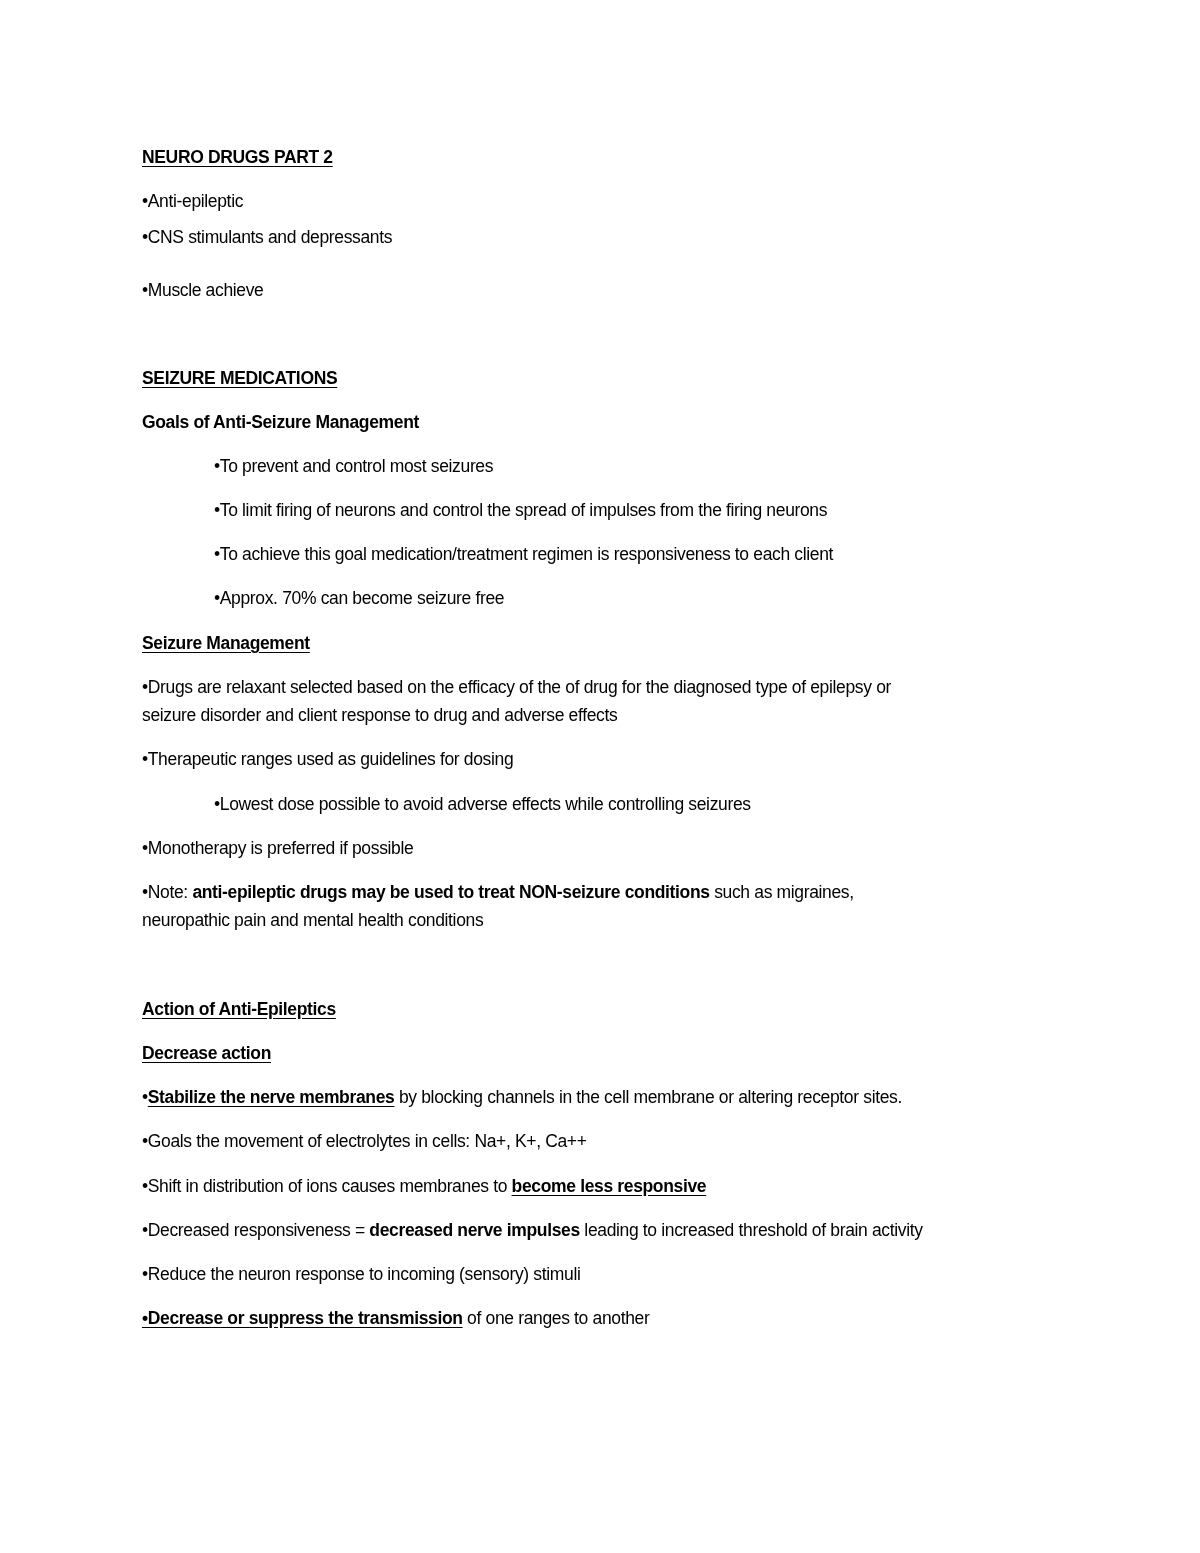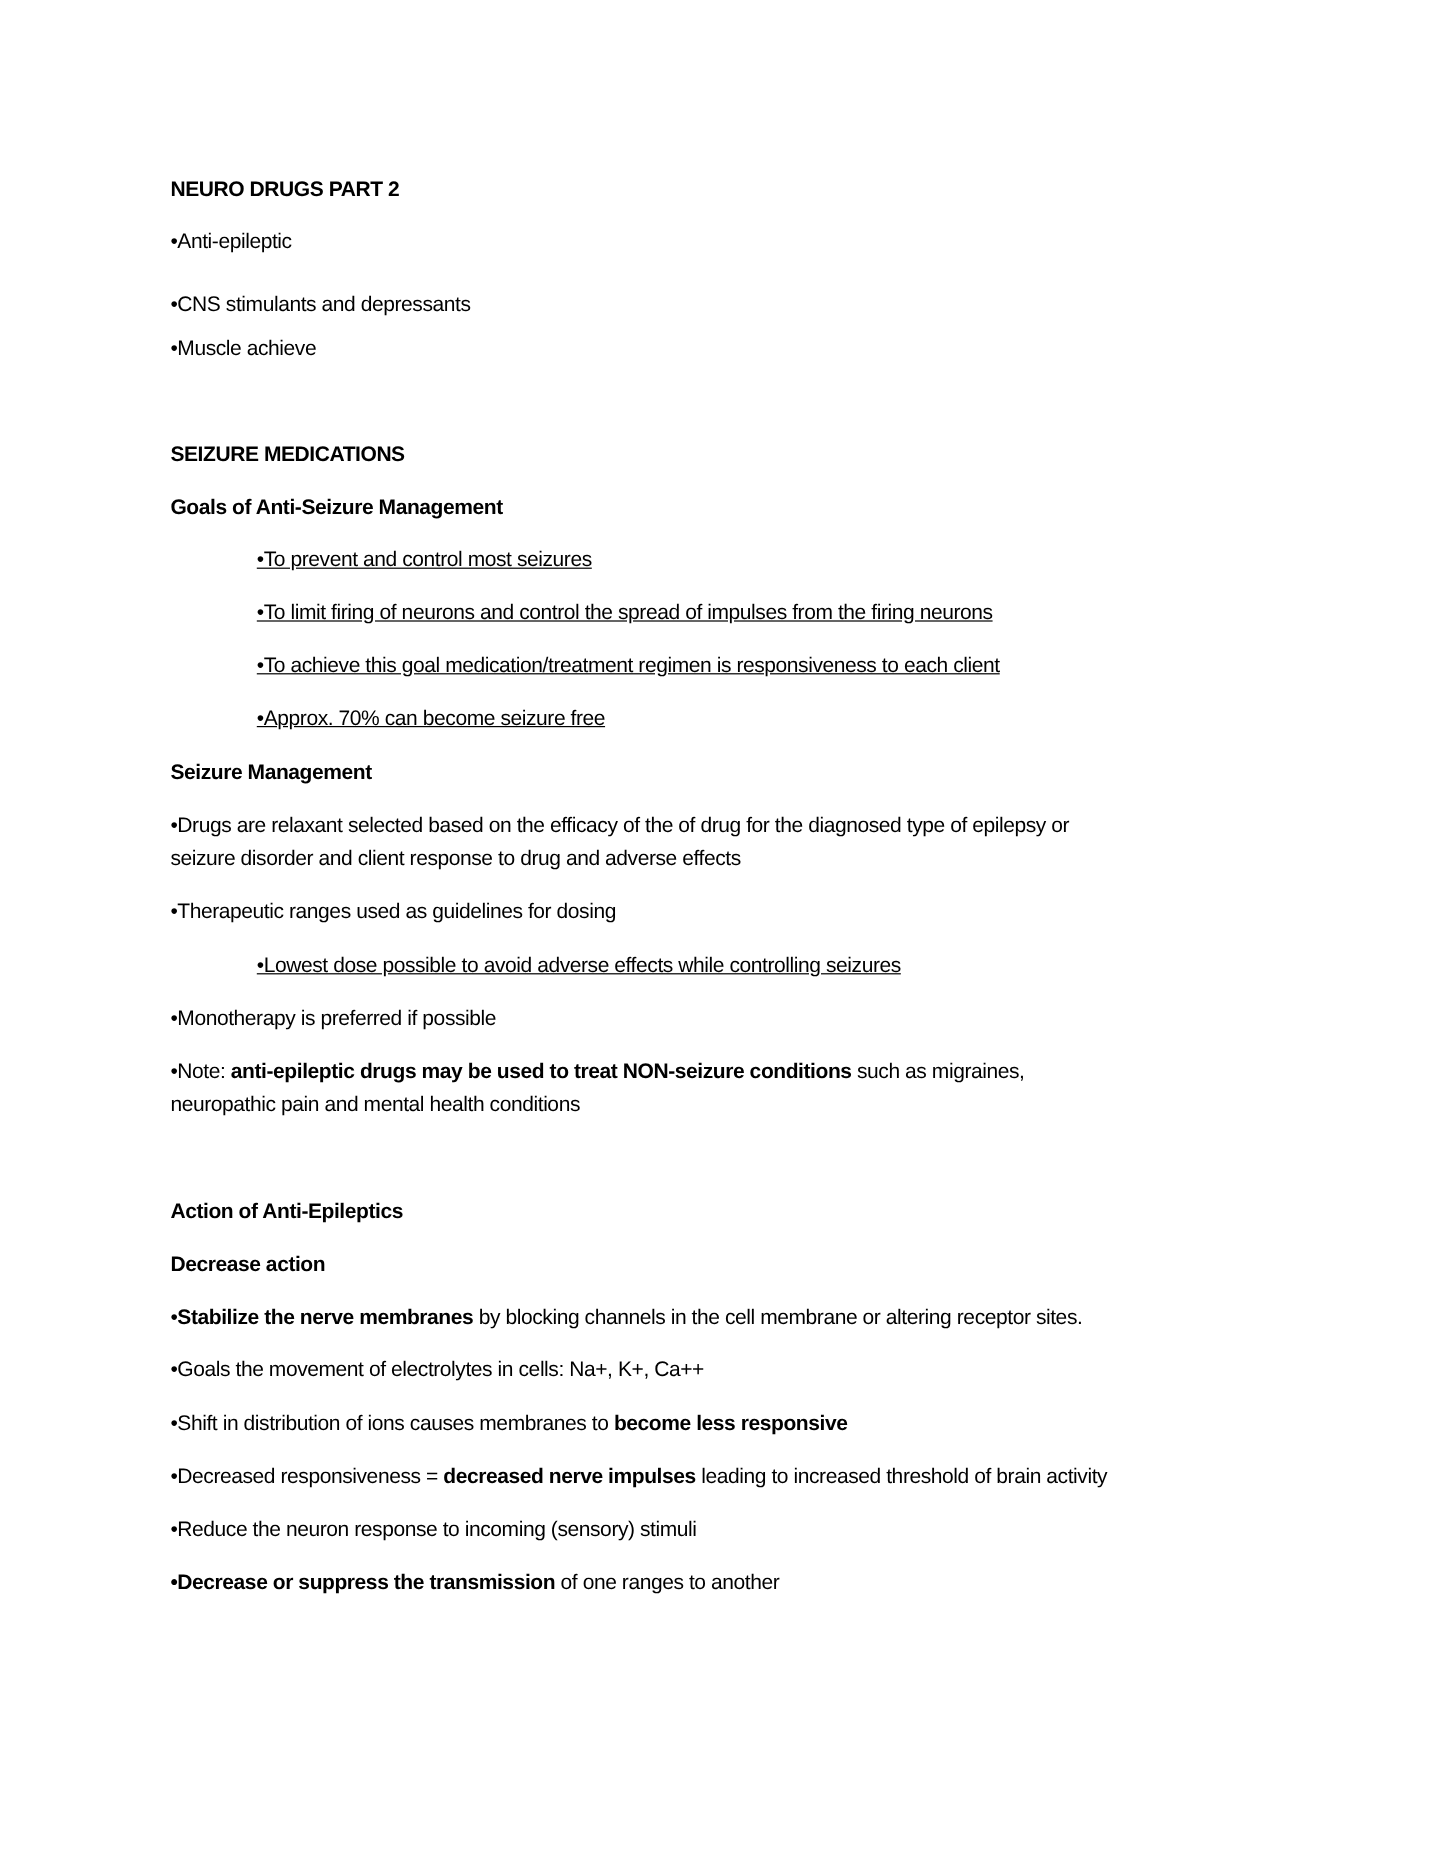--- a/index.html
+++ b/index.html
@@ -4,31 +4,31 @@
   <style>
     html, body { margin: 0; padding: 0; background: #ffffff; }
     body {
       width: 1200px; height: 1553px; position: relative; overflow: hidden;
       font-family: "Liberation Sans", sans-serif; color: #000;
     }
     .line {
       position: absolute; left: 142px; font-size: 17.5px; white-space: nowrap;
       letter-spacing: -0.35px; line-height: 22px;
     }
-    .indent { left: 214px; text-decoration: underline; }
-    .u { text-underline-offset: 3px; }
+    .indent { left: 214px; }
+    .u { text-decoration: underline; text-underline-offset: 3px; }
     .b { font-weight: bold; }
   </style>
 </head>
 <body>
 
 <div>
   <div class="line b u" style="top:146px">NEURO DRUGS PART 2</div>
   <div class="line" style="top:190px">•Anti-epileptic</div>
-  <div class="line" style="top:242px">•CNS stimulants and depressants</div>
+  <div class="line" style="top:226px">•CNS stimulants and depressants</div>
   <div class="line" style="top:279px">•Muscle achieve</div>
 
   <div class="line b u" style="top:367px">SEIZURE MEDICATIONS</div>
   <div class="line b" style="top:411px">Goals of Anti-Seizure Management</div>
   <div class="line indent" style="top:455px">•To prevent and control most seizures</div>
   <div class="line indent" style="top:499px">•To limit firing of neurons and control the spread of impulses from the firing  neurons</div>
   <div class="line indent" style="top:543px">•To achieve this goal medication/treatment regimen is responsiveness to each client</div>
   <div class="line indent" style="top:587px">•Approx. 70% can become seizure free</div>
 
   <div class="line b u" style="top:632px">Seizure Management</div>

